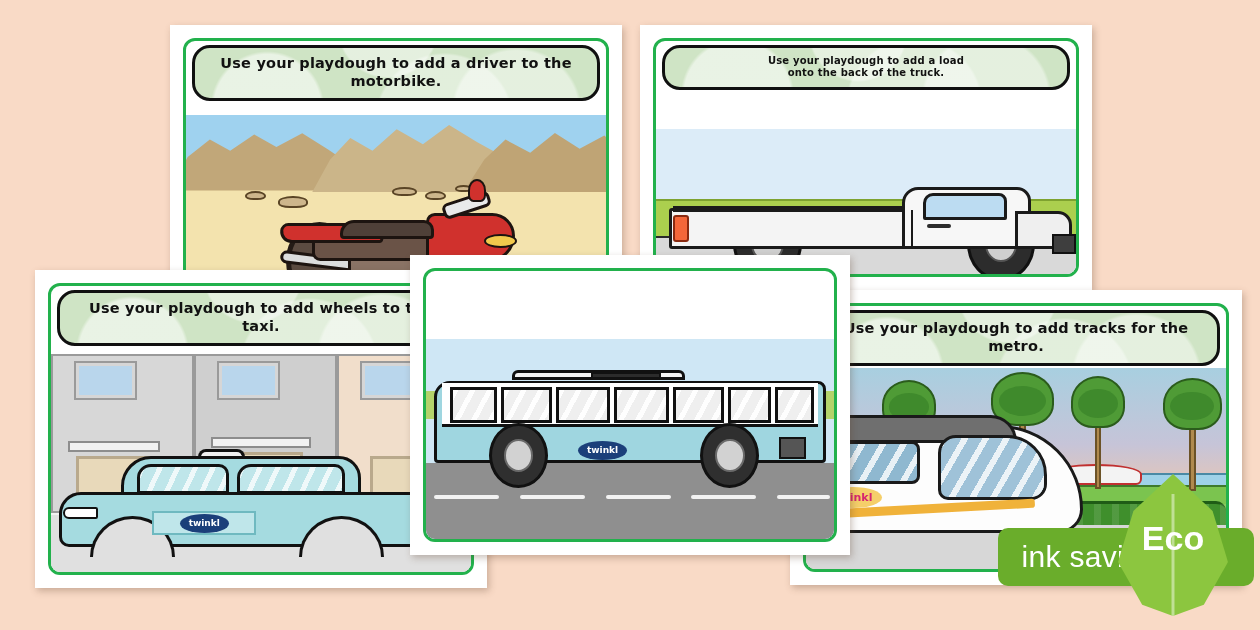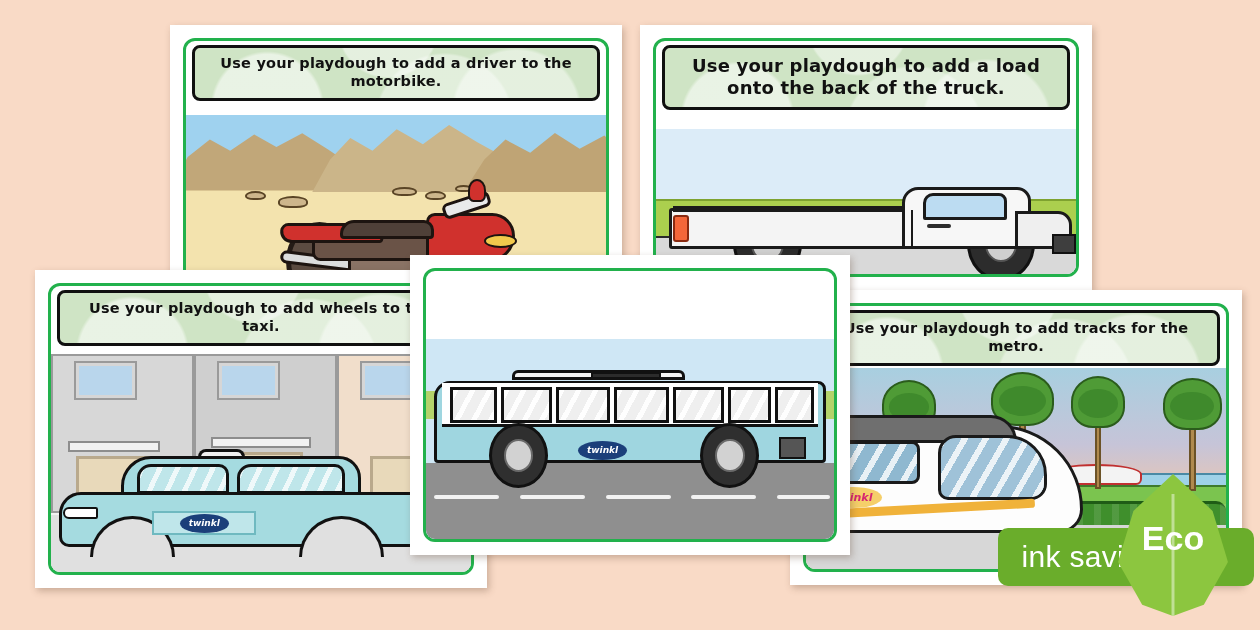--- a/index.html
+++ b/index.html
@@ -30,21 +30,21 @@
     position: absolute;
     left: 6px; right: 6px; top: 4px;
     z-index: 6;
     background:
       radial-gradient(circle at 18% 120%, rgba(255,255,255,.55) 16%, transparent 17%),
       radial-gradient(circle at 48% -40%, rgba(255,255,255,.45) 22%, transparent 23%),
       radial-gradient(circle at 80% 130%, rgba(255,255,255,.45) 19%, transparent 20%),
       radial-gradient(circle at 62% 150%, rgba(255,255,255,.40) 26%, transparent 27%),
       #cfe4c5;
     border: 3px solid #101010;
-    border-radius: 8px;
+    border-radius: 18px;
     display: flex;
     align-items: center;
     justify-content: center;
     text-align: center;
   }
   .banner-text {
     font-family: "DejaVu Sans", sans-serif;
     font-weight: bold;
     color: #111111;
     letter-spacing: .2px;
@@ -126,21 +126,21 @@
   }
   .bike .wheel {
     position:absolute; bottom:-8%; width:26%; padding-bottom:26%;
     border:5px solid #241b16; border-radius:50%; background:#5b4b41;
   }
   .bike .wheel.rear { left:6%; }
   .bike .wheel.front{ left:56%; }
 
   
   #card-truck { left: 640px; top: 25px; width: 452px; height: 265px; z-index: 2; }
-  #card-truck .banner-text { font-size: 18px; }
+  #card-truck .banner-text { font-size: 10px; }
   #card-truck .scene { top: 88px; }
   .truck-sky    { position:absolute; inset:0; background:#dcecf8; }
   .truck-grass  { position:absolute; left:0; right:0; top:48%; height:26%; background:#abcf4e; border-top:2px solid #7ea22f; }
   .truck-road   { position:absolute; left:0; right:0; top:74%; bottom:0; background:#d9d9d9; border-top:2px solid #2a2a2a; }
   .pickup { position:absolute; left:3%; top:40%; width:96%; height:56%; }
   .pickup .bed {
     position:absolute; left:0; top:26%; width:62%; height:50%;
     background:#f4f4f4; border:3px solid #1a1a1a; border-radius:3px 0 0 3px;
   }
   .pickup .bedlip { position:absolute; left:1%; top:24%; width:60%; height:7%; background:#fff; border:3px solid #1a1a1a; }
@@ -292,21 +292,20 @@
   .bus .wheel:after{ content:""; position:absolute; inset:22%; background:#d2d2d2; border:2px solid #6a6a6a; border-radius:50%; }
   .bus .wheel.r { left:14%; }
   .bus .wheel.f { left:68%; }
   .bus .grille { position:absolute; left:88%; top:62%; width:7%; height:22%; background:#555; border:2px solid #111; }
 
   
   .twinkl {
     display:inline-block;
     font-family: "DejaVu Sans", sans-serif;
     font-weight:bold;
-    font-style:italic;
     white-space:nowrap;
     line-height:1;
   }
   .twinkl.cloud {
     color:#1b3f7a; background:#1b3f7a; border-radius:50%;
     padding:5px 9px;
     -webkit-text-stroke:0;
     color:#ffffff;
     font-size:9px;
   }

